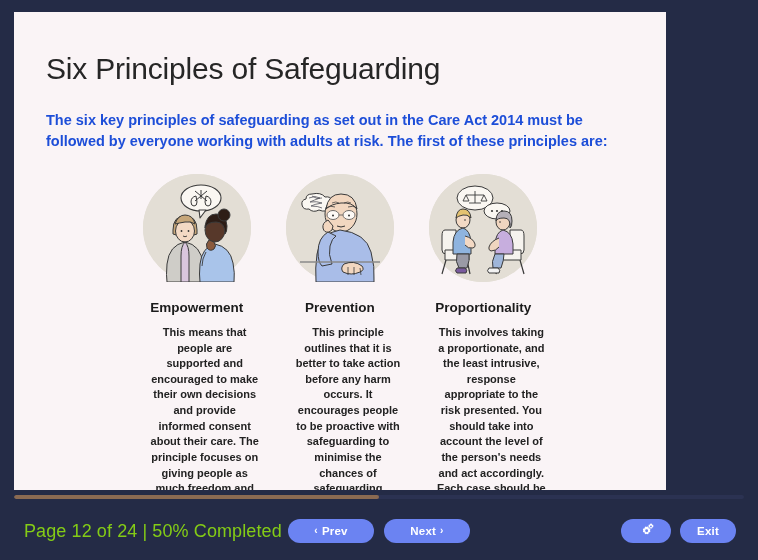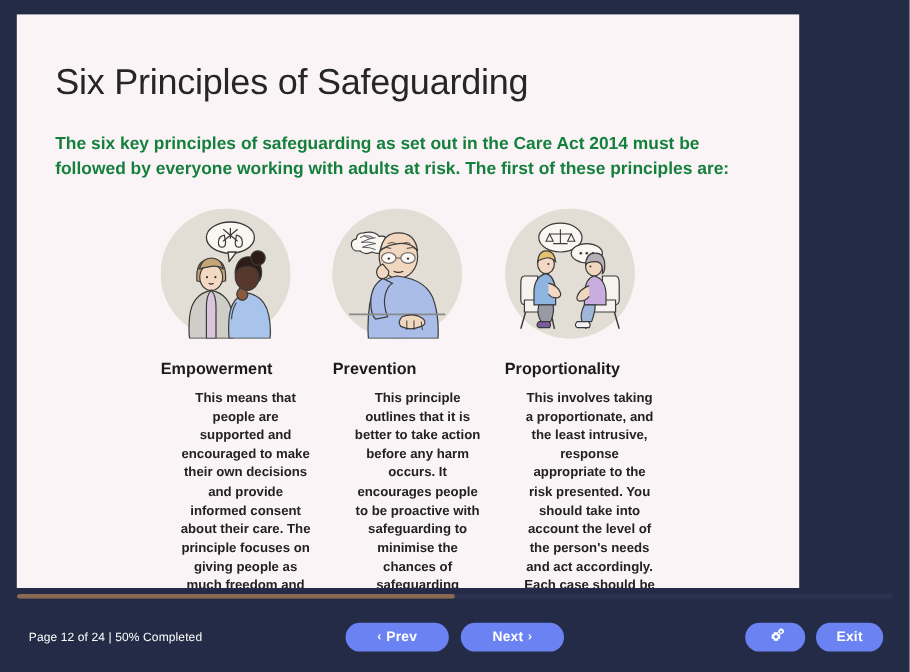--- a/index.html
+++ b/index.html
@@ -35,39 +35,39 @@
     letter-spacing: -0.2px;
     margin-left: 2px;
     margin-top: 10px;
   }
 
   .slide-intro {
     margin-top: 24px;
     margin-left: 2px;
     font-size: 14.5px;
     line-height: 1.45;
-    color: #15803d;
+    color: #1d4ed8;
     max-width: 650px;
     font-weight: 600;
   }
 
   
   .principles {
     margin-top: 22px;
     display: flex;
     justify-content: center;
     gap: 18px;
     padding: 0 90px;
   }
 
   .principle {
     width: 172px;
     display: flex;
     flex-direction: column;
-    align-items: flex-start;
+    align-items: center;
   }
 
   .principle-illustration {
     width: 108px;
     height: 108px;
     border-radius: 50%;
     background: #e3ded5;
     display: block;
   }
 
@@ -112,22 +112,22 @@
     top: 502px;
     width: 758px;
     height: 58px;
     display: flex;
     align-items: center;
   }
 
   .page-status {
     position: absolute;
     left: 24px;
-    font-size: 10px;
-    color: #ffffff;
+    font-size: 18px;
+    color: #84cc16;
     letter-spacing: 0.1px;
   }
 
   .nav-center {
     position: absolute;
     left: 50%;
     transform: translateX(-50%);
     display: flex;
     gap: 10px;
   }

